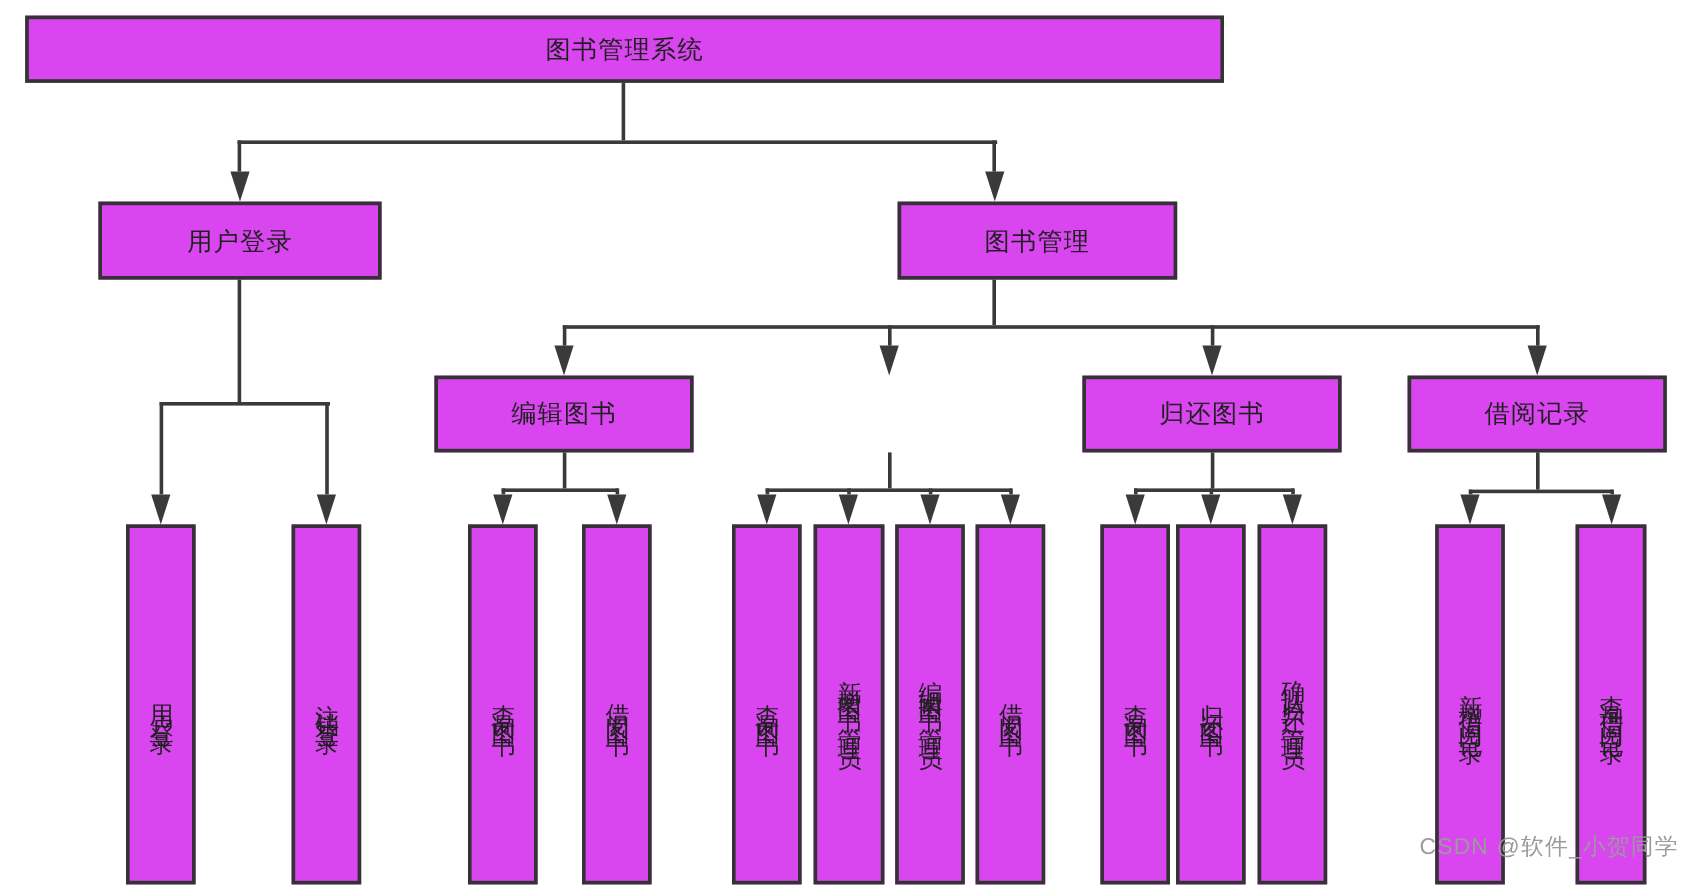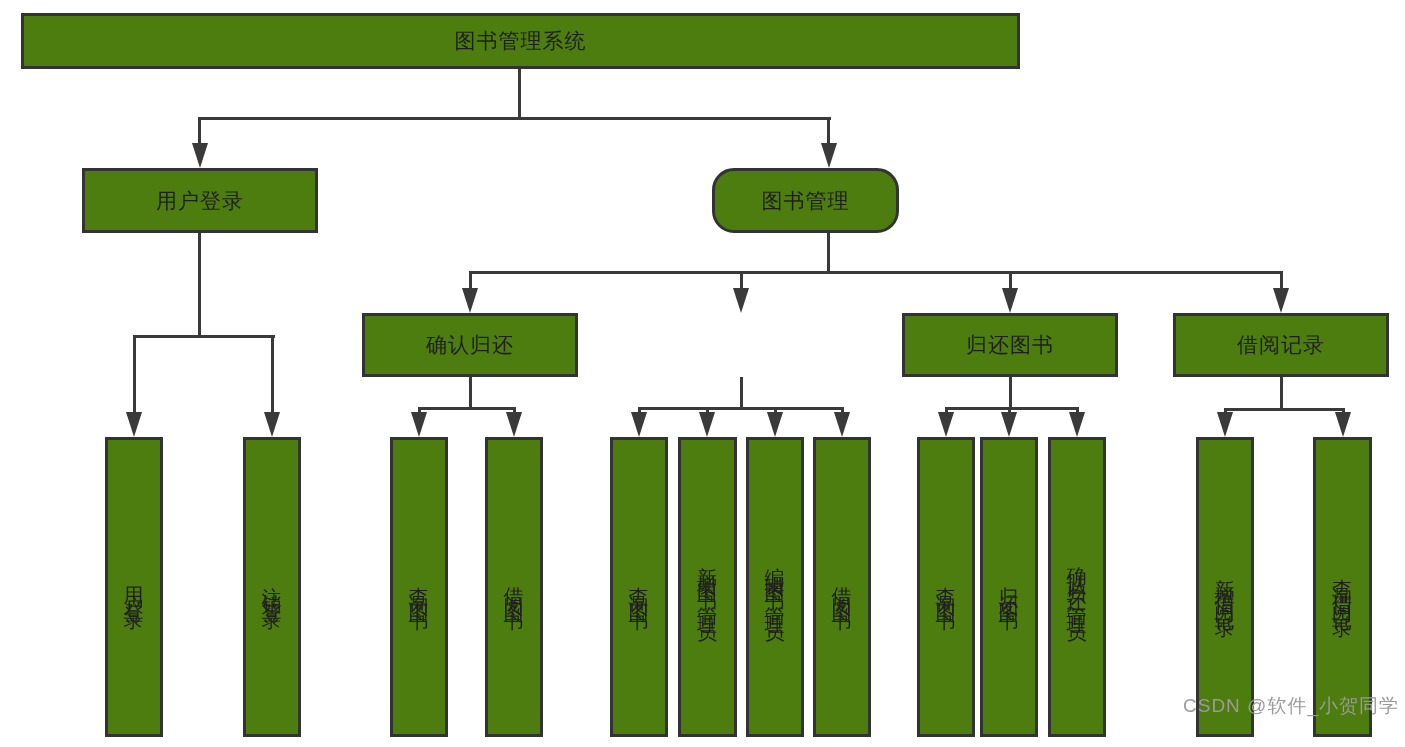--- a/index.html
+++ b/index.html
@@ -5,21 +5,21 @@
   html,body{margin:0;padding:0;background:#fff;}
   .stage{
     position:relative;width:1405px;height:747px;overflow:hidden;
     background:var(--background,#fff);
     font-family:"Liberation Sans","DejaVu Sans",sans-serif;
     color:var(--text,#1f1f1f);
   }
   .node{
     position:absolute;box-sizing:border-box;
     border:3px solid var(--border,#333);
-    background:#4d7c0f;
+    background:#d946ef;
     display:flex;align-items:center;justify-content:center;
     font-size:21px;letter-spacing:1px;
   }
   .leaf{font-size:20px;letter-spacing:0;}
   .vtext{
     writing-mode:vertical-rl;text-orientation:mixed;
     letter-spacing:8px;line-height:1;white-space:nowrap;
   }
   .hline{position:absolute;height:3px;background:var(--line,#3a3a3a);}
   .vline{position:absolute;width:3px;background:var(--line,#3a3a3a);}
@@ -39,26 +39,26 @@
 
 <div class="stage">
 
   <div class="node" style="left:21px;top:13px;width:999px;height:56px;">
     <span>图书管理系统</span>
   </div>
 
   <div class="node" style="left:82px;top:168px;width:236px;height:65px;">
     <span>用户登录</span>
   </div>
-  <div class="node" style="left:712px;top:168px;width:187px;height:65px;border-radius:22px;">
+  <div class="node" style="left:748px;top:168px;width:233px;height:65px;">
     <span>图书管理</span>
   </div>
 
   <div class="node" style="left:362px;top:313px;width:216px;height:64px;">
-    <span>确认归还</span>
+    <span>编辑图书</span>
   </div>
   <div class="node" style="left:902px;top:313px;width:216px;height:64px;">
     <span>归还图书</span>
   </div>
   <div class="node" style="left:1173px;top:313px;width:216px;height:64px;">
     <span>借阅记录</span>
   </div>
 
   <div class="node leaf" style="left:105px;top:437px;width:58px;height:300px;">
     <span class="vtext">用户登录</span>

